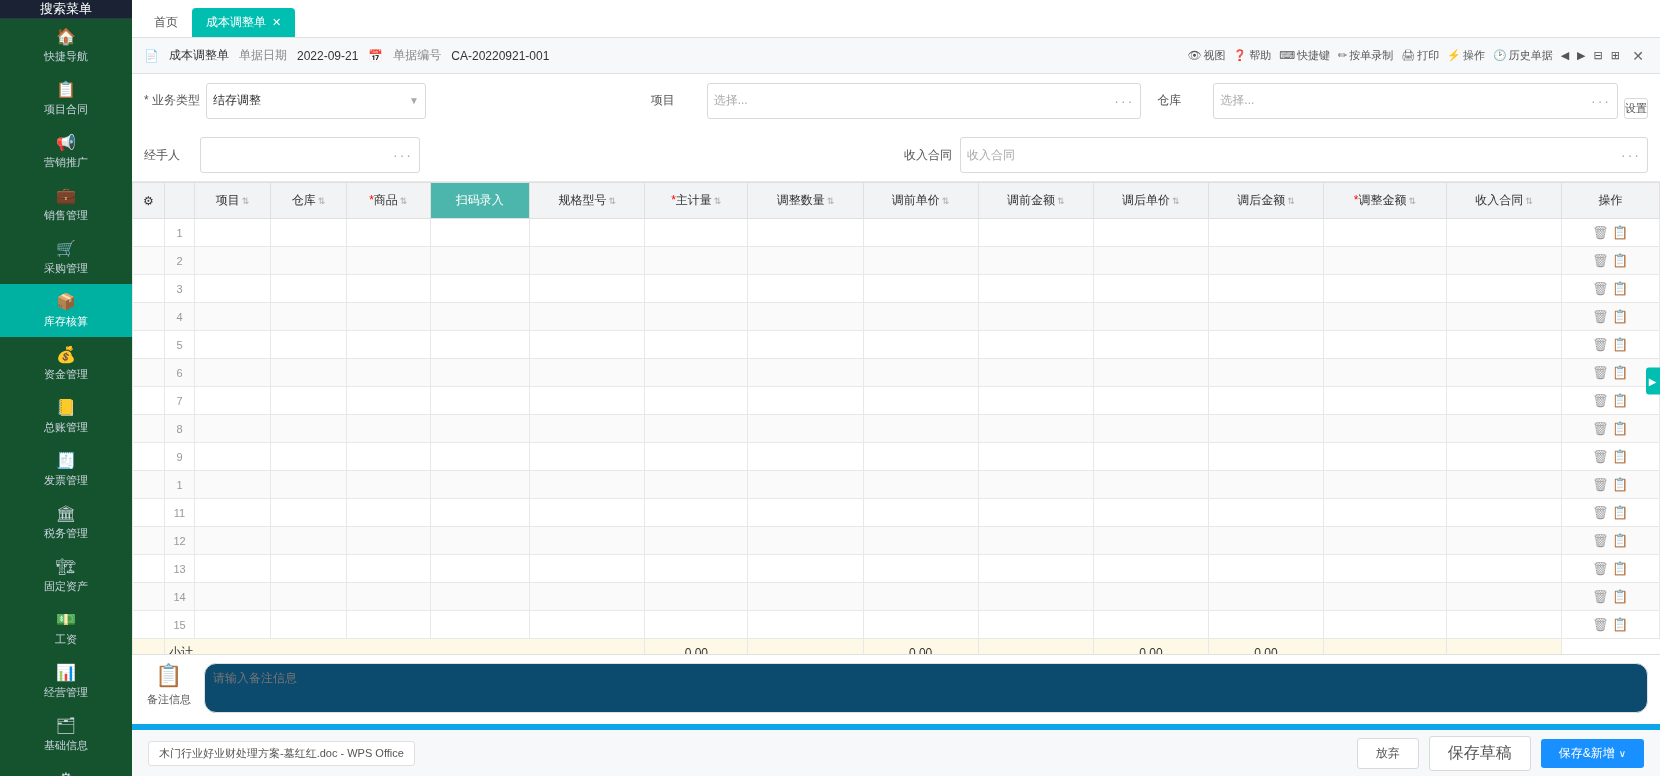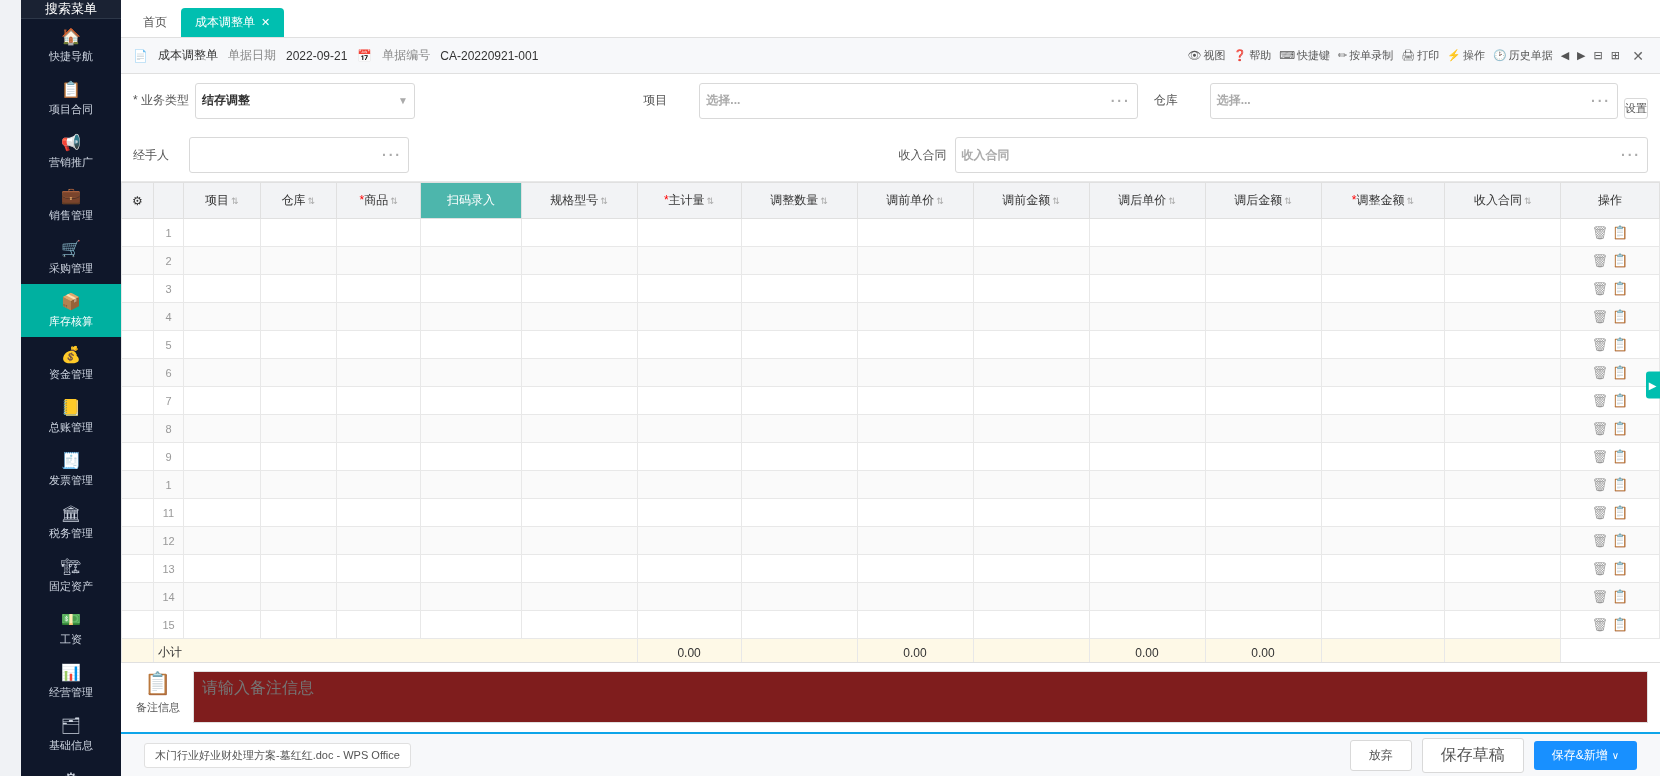--- a/index.html
+++ b/index.html
@@ -1,27 +1,26 @@
 <!DOCTYPE html>
 <html><head>
   <meta charset="utf-8">
   <style>
     * { box-sizing: border-box; margin: 0; padding: 0; }
     body { font-family: 'Microsoft YaHei', sans-serif; font-size: 12px; background: #f0f2f5; display: flex; height: 776px; overflow: hidden; }
 
     
     .sidebar {
-      width: 100px;
-      background: #0f172a;
+      width: 132px;
+      background: #14532d;
       color: #cdd4e0;
       display: flex;
       flex-direction: column;
       height: 100%;
       flex-shrink: 0;
-      margin-left: 21px;
     }
     .sidebar-logo {
       height: 40px;
       background: #1a2233;
       display: flex;
       align-items: center;
       justify-content: center;
       font-size: 13px;
       color: #fff;
       border-bottom: 1px solid #2d3748;
@@ -149,21 +148,20 @@
       border: 1px solid #d9d9d9;
       border-radius: 3px;
       padding: 17px 6px;
       font-size: 12px;
       color: #333;
       background: #fff;
       display: flex;
       align-items: center;
       justify-content: space-between;
       cursor: pointer;
-      font-weight: bold;
     }
     .field-input.filled {
       background: #fff;
     }
     .field-input .dots { color: #aaa; font-size: 14px; letter-spacing: 2px; }
     .field-input .arrow { color: #aaa; font-size: 10px; }
 
     
     .table-container {
       flex: 1;
@@ -236,38 +234,38 @@
       flex-direction: column;
       align-items: center;
       gap: 3px;
       width: 50px;
     }
     .notes-icon { font-size: 22px; color: #00bfb0; }
     .notes-label { font-size: 11px; color: #555; }
     .notes-input {
       flex: 1;
       border: 1px solid #e0e0e0;
-      border-radius: 1px;
+      border-radius: 12px;
       padding: 6px 8px;
-      font-size: 16px;
+      font-size: 12px;
       color: #aaa;
       min-height: 50px;
       resize: none;
-      background: #7f1d1d;
+      background: #0c4a6e;
     }
 
     
     .footer {
-      height: 44px;
+      height: 52px;
       background: #f7f8fa;
-      border-top: 2px solid #0ea5e9;
+      border-top: 6px solid #0ea5e9;
       display: flex;
       align-items: center;
       justify-content: space-between;
-      padding: 0 23px;
+      padding: 0 16px;
       flex-shrink: 0;
     }
     .taskbar-item {
       font-size: 11px;
       color: #555;
       background: #fff;
       border: 1px solid #e0e0e0;
       padding: 4px 10px;
       border-radius: 3px;
       cursor: pointer;

